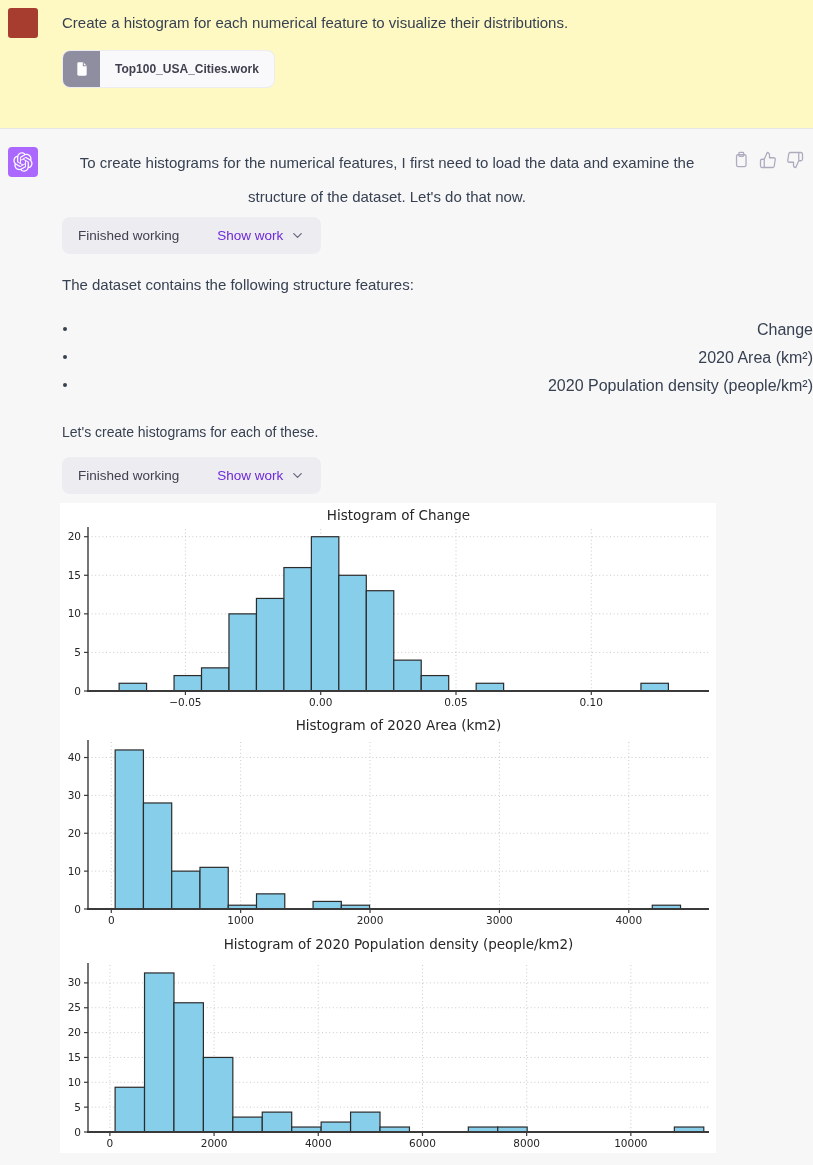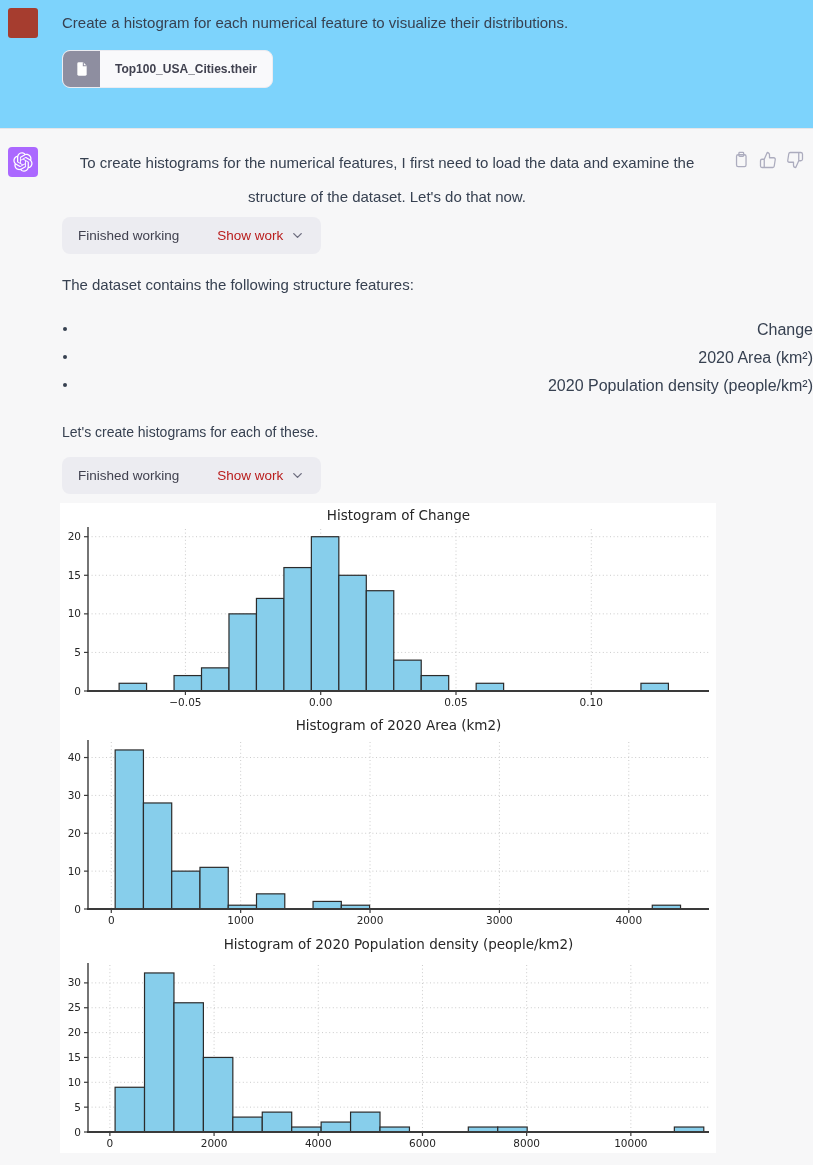--- a/index.html
+++ b/index.html
@@ -5,38 +5,38 @@
   html,body{margin:0;padding:0;}
   body{
     width:813px;height:1165px;overflow:hidden;
     background:#f7f7f8;
     font-family:"Liberation Sans",sans-serif;
     color:#374151;
   }
   .msg{position:relative;box-sizing:border-box;}
   .avatar{position:absolute;left:8px;width:30px;height:30px;border-radius:3px;}
   
-  .user-msg{background:#7dd3fc;height:128px;}
+  .user-msg{background:#fef9c3;height:128px;}
   .user-avatar{top:8px;background:#a63d2f;}
   .user-text{margin:0;padding:11px 110px 0 62px;font-size:15px;line-height:23px;}
   .file-chip{display:inline-flex;margin:16px 0 0 62px;height:36px;border-radius:8px;overflow:hidden;
     border:1px solid #ececf1;background:#f9f9fb;cursor:pointer;}
   .file-icon-box{width:37px;background:#8e8ea0;display:flex;align-items:center;justify-content:center;}
   .file-name{display:flex;align-items:center;padding:0 15px;font-size:12px;font-weight:bold;color:#40414f;}
   
   .bot-msg{background:#f7f7f8;border-top:1px solid #e6e6e9;min-height:1037px;padding-top:17px;}
   .bot-avatar{top:18px;background:#ab68ff;border-radius:4px;display:flex;align-items:center;justify-content:center;}
   .inner{padding-left:62px;}
   .para{margin:0;width:650px;font-size:15px;line-height:34px;}
   .para span{display:block;text-align:center;}
   .actions{position:absolute;top:21px;right:9px;display:flex;gap:8px;}
   .icon-btn{width:19px;height:19px;background:none;border:none;padding:0;cursor:pointer;display:flex;align-items:center;justify-content:center;}
   .work-chip{display:inline-flex;align-items:center;margin-top:3px;height:37px;padding:0 16px;
     background:#ececf1;border:none;border-radius:8px;font-family:inherit;font-size:13.5px;color:#40414f;cursor:pointer;}
-  .work-chip .action{margin-left:38px;color:#b91c1c;display:inline-flex;align-items:flex-start;gap:7px;}
+  .work-chip .action{margin-left:38px;color:#6d28d9;display:inline-flex;align-items:flex-start;gap:7px;}
   .features-intro{margin:20px 0 0 0;font-size:15px;line-height:22px;}
   ul.features{list-style:none;margin:24px 0 0 0;padding:0;}
   ul.features li{font-size:16px;line-height:19px;margin-bottom:9px;position:relative;padding-left:16px;text-align:right;}
   ul.features li::before{content:'';position:absolute;left:1px;top:7px;width:4px;height:4px;border-radius:50%;background:#374151;}
   .followup{margin:26px 0 0 0;font-size:14px;line-height:22px;}
   .chip2{margin-top:14px;}
   .charts-card{margin:9px 0 0 -2px;width:656px;background:#ffffff;}
   .chart{display:block;}
   .chart svg{display:block;}
   .chart text{font-family:"DejaVu Sans",sans-serif;}
@@ -47,21 +47,21 @@
 <section class="msg user-msg">
   <div class="avatar user-avatar"></div>
   <p class="user-text">Create a histogram for each numerical feature to visualize their distributions.</p>
   <div class="file-chip">
     <div class="file-icon-box">
       <svg width="16" height="18" viewBox="0 0 24 24">
         <path d="M14 2H7a2 2 0 0 0-2 2v16a2 2 0 0 0 2 2h10a2 2 0 0 0 2-2V7l-5-5z" fill="#ffffff"></path>
         <path d="M14 2v5h5" fill="none" stroke="#8e8ea0" stroke-width="1.6"></path>
       </svg>
     </div>
-    <span class="file-name">Top100_USA_Cities.their</span>
+    <span class="file-name">Top100_USA_Cities.work</span>
   </div>
 </section>
 
 <section class="msg bot-msg">
   <div class="avatar bot-avatar">
     <svg width="20" height="20" viewBox="0 0 41 41">
       <path fill="#ffffff" d="M37.5324 16.8707C37.9808 15.5241 38.1363 14.0974 37.9886 12.6859C37.8409 11.2744 37.3934 9.91076 36.676 8.68622C35.6126 6.83404 33.9882 5.3676 32.0373 4.4985C30.0864 3.62941 27.9098 3.40259 25.8215 3.85078C24.8796 2.7893 23.7219 1.94125 22.4257 1.36341C21.1295 0.785575 19.7249 0.491269 18.3058 0.500197C16.1708 0.495044 14.0893 1.16803 12.3614 2.42214C10.6335 3.67624 9.34853 5.44666 8.6917 7.47815C7.30085 7.76286 5.98686 8.3414 4.8377 9.17505C3.68854 10.0087 2.73073 11.0782 2.02839 12.312C0.956464 14.1591 0.498905 16.2988 0.721698 18.4228C0.944492 20.5467 1.83612 22.5449 3.268 24.1293C2.81966 25.4759 2.66413 26.9026 2.81182 28.3141C2.95951 29.7256 3.40701 31.0892 4.12437 32.3138C5.18791 34.1659 6.81234 35.6322 8.76321 36.5013C10.7141 37.3704 12.8907 37.5973 14.9789 37.1492C15.9208 38.2107 17.0786 39.0587 18.3747 39.6366C19.6709 40.2144 21.0755 40.5087 22.4946 40.4998C24.6307 40.5054 26.7133 39.832 28.4418 38.5772C30.1704 37.3224 31.4556 35.5506 32.1119 33.5179C33.5027 33.2332 34.8167 32.6547 35.9659 31.821C37.115 30.9874 38.0728 29.9178 38.7752 28.684C39.8458 26.8371 40.3023 24.6979 40.0789 22.5748C39.8556 20.4517 38.9639 18.4544 37.5324 16.8707ZM22.4978 37.8849C20.7443 37.8874 19.0459 37.2733 17.6994 36.1501C17.7601 36.117 17.8666 36.0586 17.936 36.0161L25.9004 31.4156C26.1003 31.3019 26.2663 31.137 26.3813 30.9378C26.4964 30.7386 26.5563 30.5124 26.5549 30.2825V19.0542L29.9213 20.998C29.9389 21.0068 29.9541 21.0198 29.9656 21.0359C29.977 21.052 29.9842 21.0707 29.9867 21.0902V30.3889C29.9842 32.375 29.1946 34.2791 27.7909 35.6841C26.3872 37.0892 24.4838 37.8806 22.4978 37.8849ZM6.39227 31.0064C5.51397 29.4888 5.19742 27.7107 5.49804 25.9832C5.55718 26.0187 5.66048 26.0818 5.73461 26.1244L13.699 30.7248C13.8975 30.8408 14.1233 30.902 14.3532 30.902C14.583 30.902 14.8088 30.8408 15.0073 30.7248L24.731 25.1103V28.9979C24.7321 29.0177 24.7283 29.0376 24.7199 29.0556C24.7115 29.0736 24.6988 29.0893 24.6829 29.1012L16.6317 33.7497C14.9096 34.7416 12.8643 35.0097 10.9447 34.4954C9.02506 33.9811 7.38785 32.7263 6.39227 31.0064ZM4.29707 13.6194C5.17156 12.0998 6.55279 10.9364 8.19885 10.3327C8.19885 10.4013 8.19491 10.5228 8.19491 10.6071V19.808C8.19351 20.0378 8.25334 20.2638 8.36823 20.4629C8.48312 20.6619 8.64893 20.8267 8.84863 20.9404L18.5723 26.5542L15.206 28.4979C15.1894 28.5089 15.1703 28.5155 15.1505 28.5173C15.1307 28.5191 15.1107 28.516 15.0924 28.5082L7.04046 23.8557C5.32135 22.8601 4.06716 21.2235 3.55289 19.3046C3.03862 17.3858 3.30624 15.3413 4.29707 13.6194ZM31.955 20.0556L22.2312 14.4411L25.5976 12.4981C25.6142 12.4872 25.6333 12.4805 25.6531 12.4787C25.6729 12.4769 25.6928 12.4801 25.7111 12.4879L33.7631 17.1364C34.9967 17.849 36.0017 18.8982 36.6606 20.1613C37.3194 21.4244 37.6047 22.849 37.4832 24.2684C37.3617 25.6878 36.8382 27.0432 35.9743 28.1759C35.1103 29.3086 33.9415 30.1717 32.6047 30.6641C32.6047 30.5947 32.6047 30.4733 32.6047 30.3889V21.188C32.6066 20.9586 32.5474 20.7328 32.4332 20.5338C32.319 20.3348 32.154 20.1698 31.955 20.0556ZM35.3055 15.0128C35.2464 14.9765 35.1431 14.9142 35.069 14.8717L27.1045 10.2712C26.906 10.1554 26.6803 10.0943 26.4504 10.0943C26.2206 10.0943 25.9948 10.1554 25.7963 10.2712L16.0726 15.8858V11.9982C16.0715 11.9783 16.0753 11.9585 16.0837 11.9405C16.0921 11.9225 16.1048 11.9068 16.1207 11.8949L24.1719 7.25025C25.4053 6.53903 26.8158 6.19376 28.2383 6.25482C29.6608 6.31589 31.0364 6.78077 32.2044 7.59508C33.3723 8.40939 34.2842 9.53945 34.8334 10.8531C35.3826 12.1667 35.5464 13.6095 35.3055 15.0128ZM14.2424 21.9419L10.8752 19.9981C10.8576 19.9893 10.8423 19.9763 10.8309 19.9602C10.8195 19.9441 10.8122 19.9254 10.8098 19.9058V10.6071C10.8107 9.18295 11.2173 7.78848 11.9819 6.58696C12.7466 5.38544 13.8377 4.42659 15.1275 3.82264C16.4173 3.21869 17.8524 2.99464 19.2649 3.1767C20.6775 3.35876 22.0089 3.93941 23.1034 4.85067C23.0427 4.88379 22.937 4.94215 22.8668 4.98473L14.9024 9.58517C14.7025 9.69878 14.5366 9.86356 14.4215 10.0626C14.3065 10.2616 14.2466 10.4877 14.2479 10.7175L14.2424 21.9419ZM16.071 17.9991L20.4018 15.4978L24.7325 17.9975V22.9985L20.4018 25.4983L16.071 22.9985V17.9991Z"></path>
     </svg>
   </div>
 

